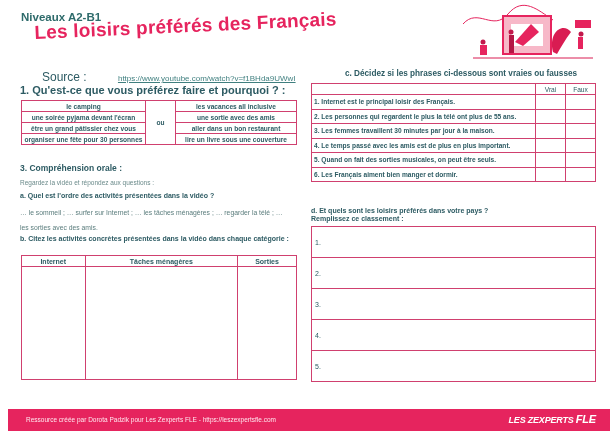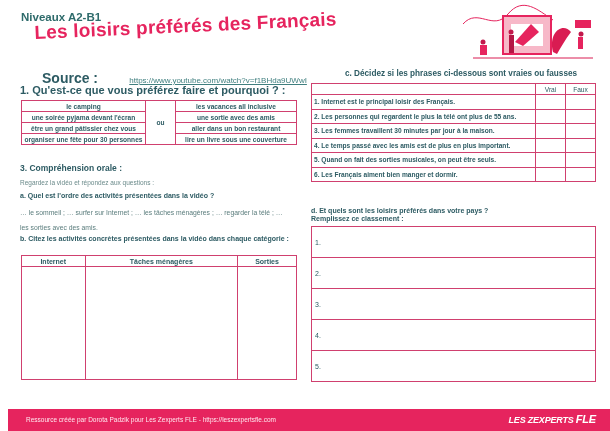--- a/index.html
+++ b/index.html
@@ -6,21 +6,21 @@
   html, body { width: 610px; height: 431px; background: #ffffff; overflow: hidden; }
   body { position: relative; font-family: "Liberation Sans", "DejaVu Sans", sans-serif; color: #2f5a5f; }
 
   .level { position: absolute; left: 21px; top: 11px; font-size: 11.5px; font-weight: bold; color: #2e6b6b; }
   .title { position: absolute; left: 35px; top: 22px; font-size: 19px; font-weight: bold; color: #e6245e; transform: rotate(-2.6deg); transform-origin: left bottom; letter-spacing: 0.2px; }
 
   .illus { position: absolute; left: 453px; top: 2px; width: 150px; height: 64px; }
 
   .h { font-weight: bold; color: #2d5b63; }
   .source { position: absolute; left: 20px; top: 70px; font-size: 8px; }
-  .source .lbl { font-weight: bold; color: #2d5b63; font-size: 14px; padding-left: 22px; }
+  .source .lbl { font-weight: normal; color: #2d5b63; font-size: 12px; padding-left: 22px; }
   .source .url { color: #3f7f7f; text-decoration: underline; margin-left: 29px; }
 
   .q1 { position: absolute; left: 20px; top: 84px; font-size: 11px; }
 
   table { border-collapse: collapse; }
   .t1 { position: absolute; left: 21px; top: 100px; width: 276px; font-size: 6.6px; color: #2d5b63; font-weight: bold; }
   .t1 td { border: 1px solid #d0406f; text-align: center; padding: 1px 2px; height: 11px; }
   .t1 td.ou { width: 30px; }
   .t1 td.left { width: 124px; }
 

